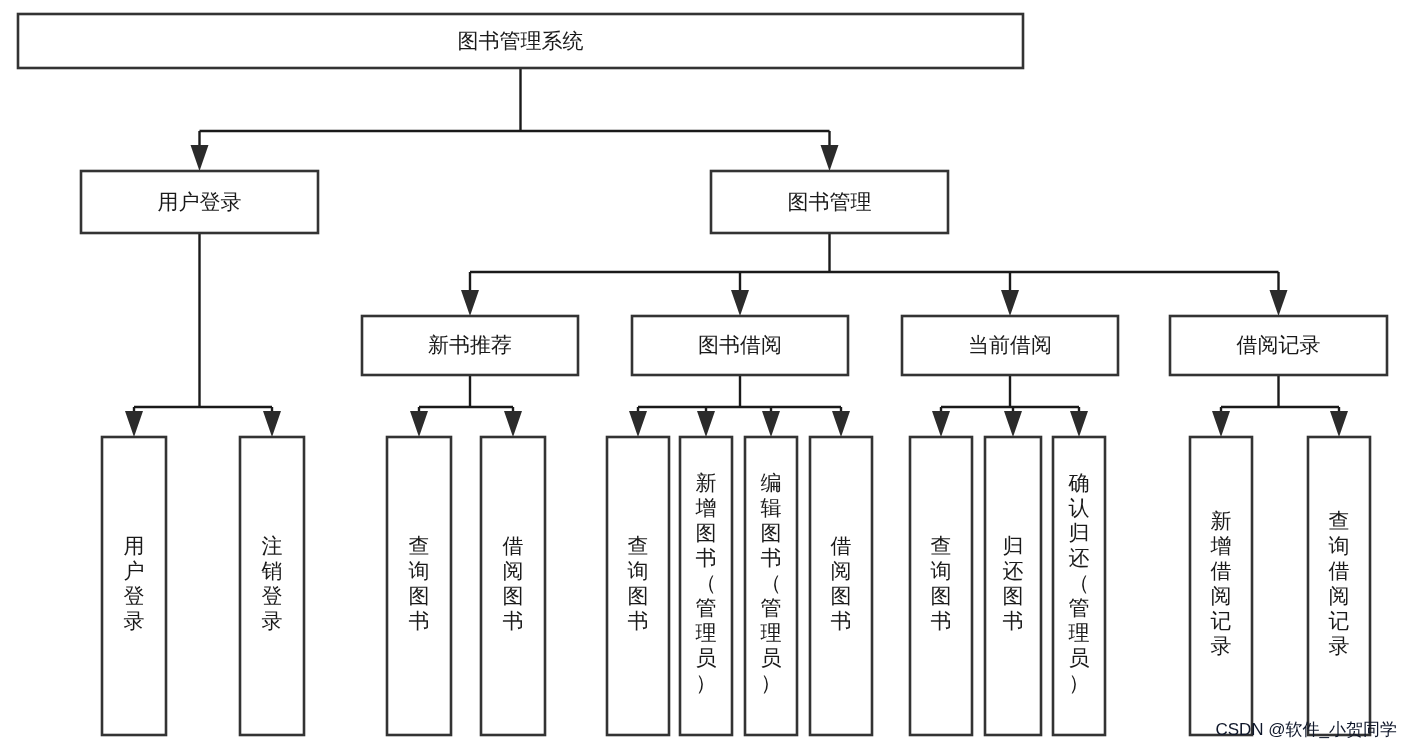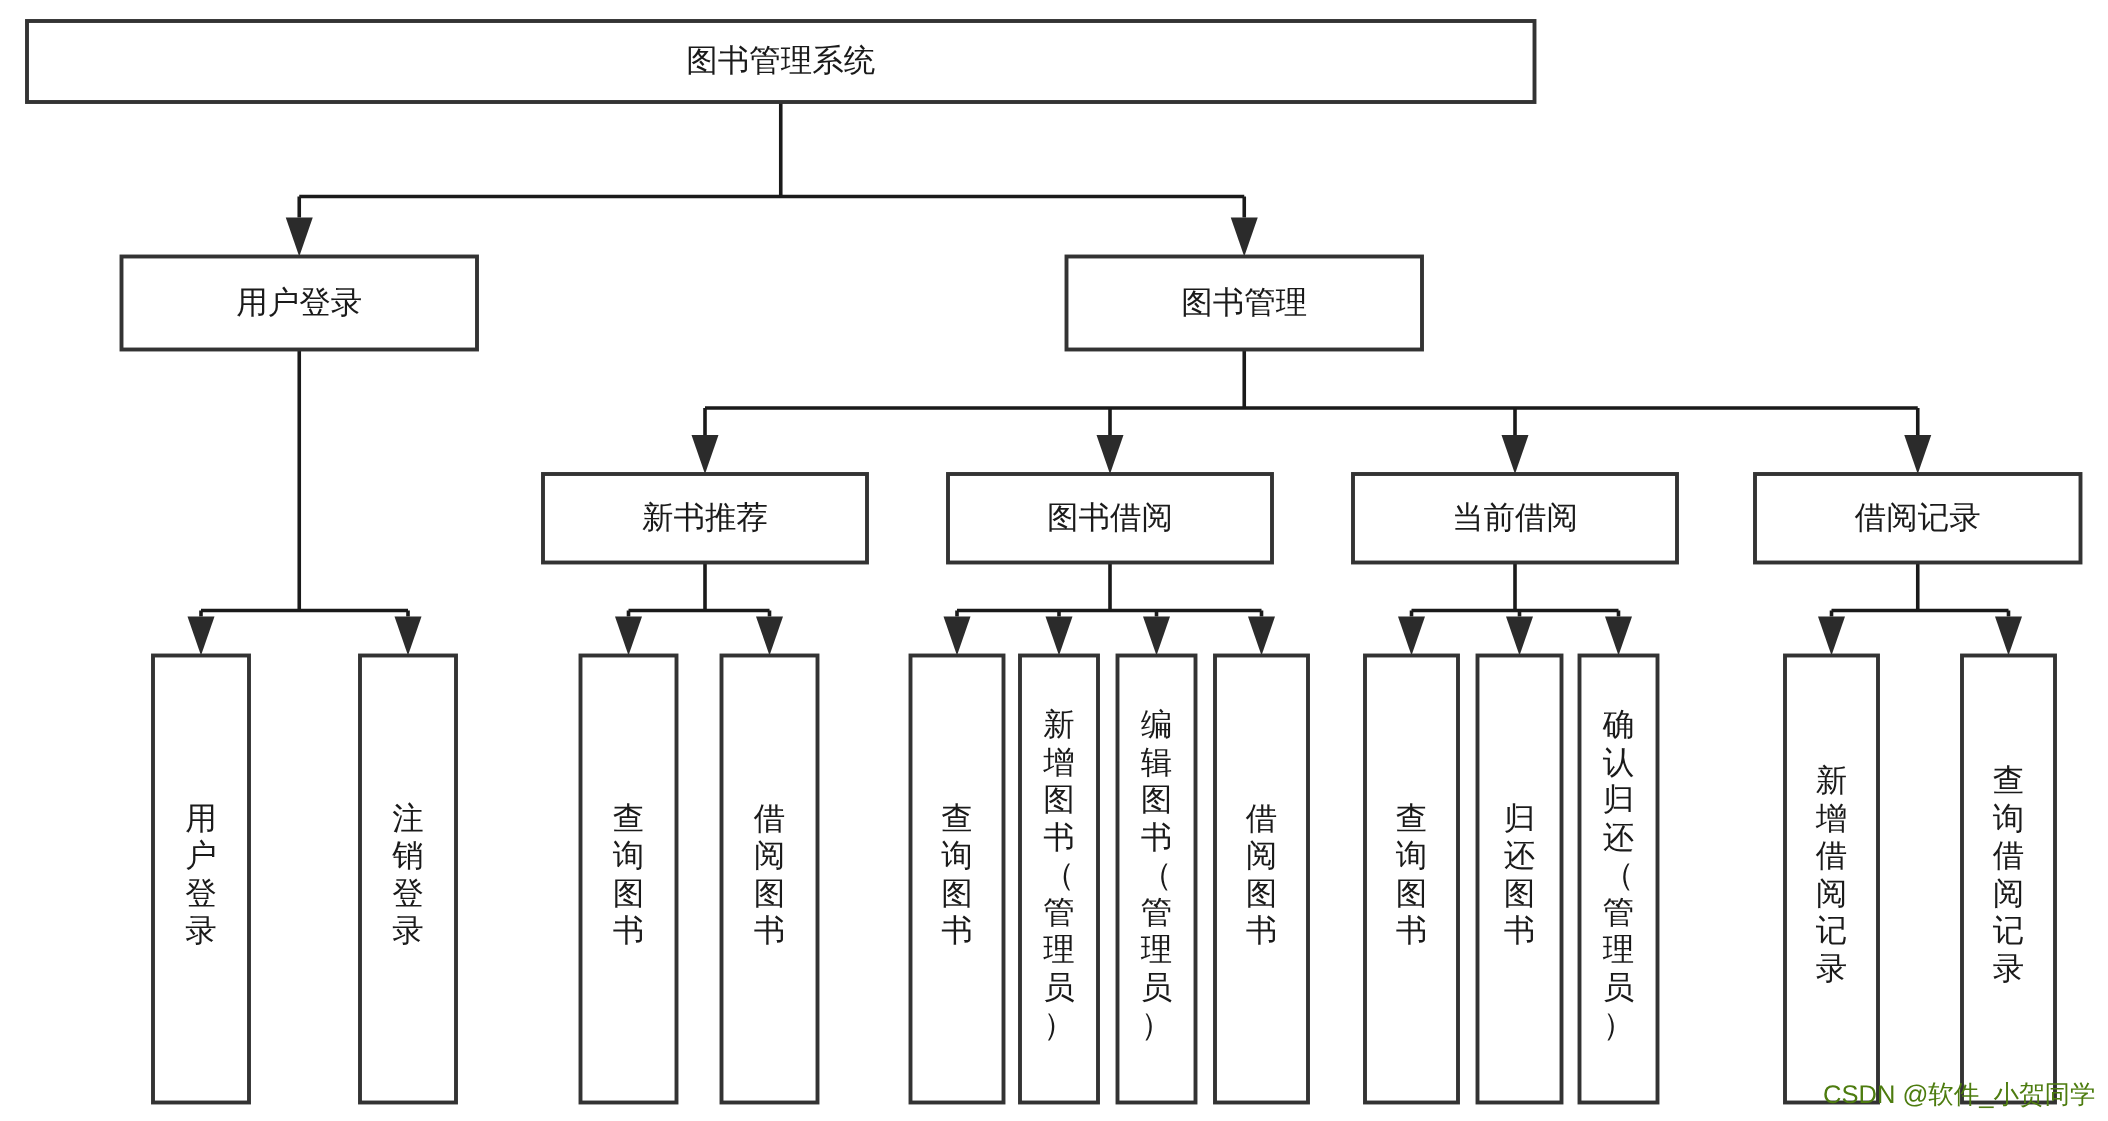--- a/index.html
+++ b/index.html
@@ -51,21 +51,21 @@
     stroke-linecap: butt;
   }
   .arrow-head {
     fill: #2b2b2b;
     stroke: none;
   }
   .watermark {
     position: absolute;
     right: 8px;
     bottom: 6px;
-    color: #4d7c0f;
+    color: #0f172a;
     font-size: 17px;
     font-family: "Liberation Sans", "DejaVu Sans", sans-serif;
     white-space: nowrap;
     user-select: none;
   }
 </style>
 </head>
 <body>
 
 <div id="diagram-root">

